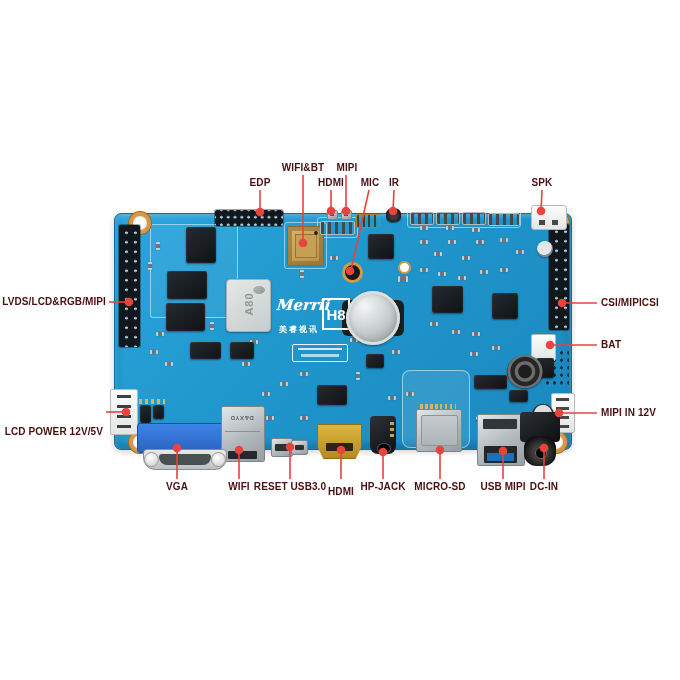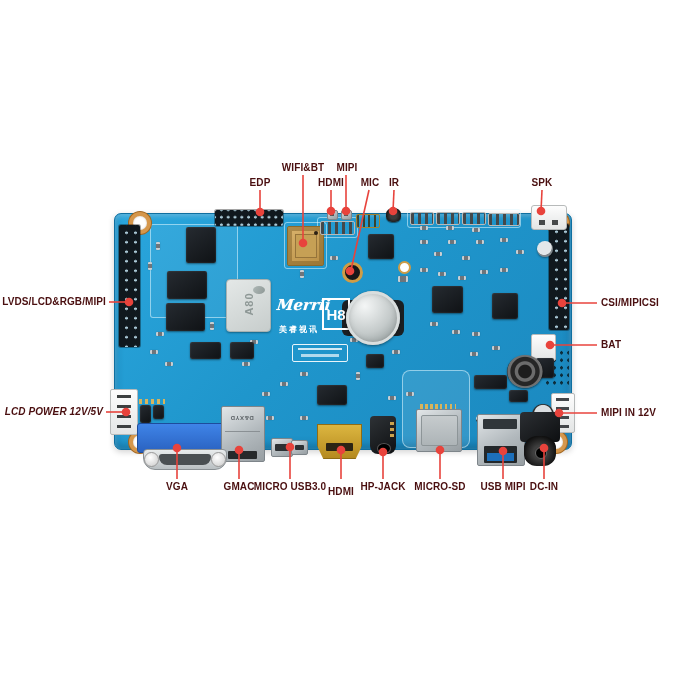--- a/index.html
+++ b/index.html
@@ -259,29 +259,29 @@
 
   <div class="callout ctr" style="left:260px;top:178px;z-index:50;">EDP</div>
   <div class="callout ctr" style="left:303px;top:163px;z-index:50;">WIFI&amp;BT</div>
   <div class="callout ctr" style="left:331px;top:178px;z-index:50;">HDMI</div>
   <div class="callout ctr" style="left:347px;top:163px;z-index:50;">MIPI</div>
   <div class="callout ctr" style="left:370px;top:178px;z-index:50;">MIC</div>
   <div class="callout ctr" style="left:394px;top:178px;z-index:50;">IR</div>
   <div class="callout ctr" style="left:542px;top:178px;z-index:50;">SPK</div>
 
   <div class="callout" style="right:574px;top:297px;z-index:50;text-align:right;">LVDS/LCD&amp;RGB/MIPI</div>
-  <div class="callout" style="right:577px;top:407px;z-index:50;text-align:right;font-style:italic;">LCD POWER 12V/5V</div>
+  <div class="callout" style="right:577px;top:427px;z-index:50;text-align:right;">LCD POWER 12V/5V</div>
 
   <div class="callout" style="left:601px;top:298px;z-index:50;">CSI/MIPICSI</div>
   <div class="callout" style="left:601px;top:340px;z-index:50;">BAT</div>
   <div class="callout" style="left:601px;top:408px;z-index:50;">MIPI IN 12V</div>
 
   <div class="callout ctr" style="left:177px;top:482px;z-index:50;">VGA</div>
-  <div class="callout ctr" style="left:239px;top:482px;z-index:50;">GMAC</div>
-  <div class="callout ctr" style="left:290px;top:482px;z-index:50;">MICRO USB3.0</div>
+  <div class="callout ctr" style="left:239px;top:482px;z-index:50;">WIFI</div>
+  <div class="callout ctr" style="left:290px;top:482px;z-index:50;">RESET USB3.0</div>
   <div class="callout ctr" style="left:341px;top:487px;z-index:50;">HDMI</div>
   <div class="callout ctr" style="left:383px;top:482px;z-index:50;">HP-JACK</div>
   <div class="callout ctr" style="left:440px;top:482px;z-index:50;">MICRO-SD</div>
   <div class="callout ctr" style="left:503px;top:482px;z-index:50;">USB MIPI</div>
   <div class="callout ctr" style="left:544px;top:482px;z-index:50;">DC-IN</div>
 
 <div class="passive" style="left: 150px; top: 350px; width: 8px; height: 4px; z-index: 2;"></div>
     <div class="passive" style="left: 165px; top: 362px; width: 8px; height: 4px; z-index: 2;"></div>
     <div class="passive v" style="left: 210px; top: 322px; width: 4px; height: 8px; z-index: 2;"></div>
     <div class="passive" style="left: 250px; top: 340px; width: 8px; height: 4px; z-index: 2;"></div>

